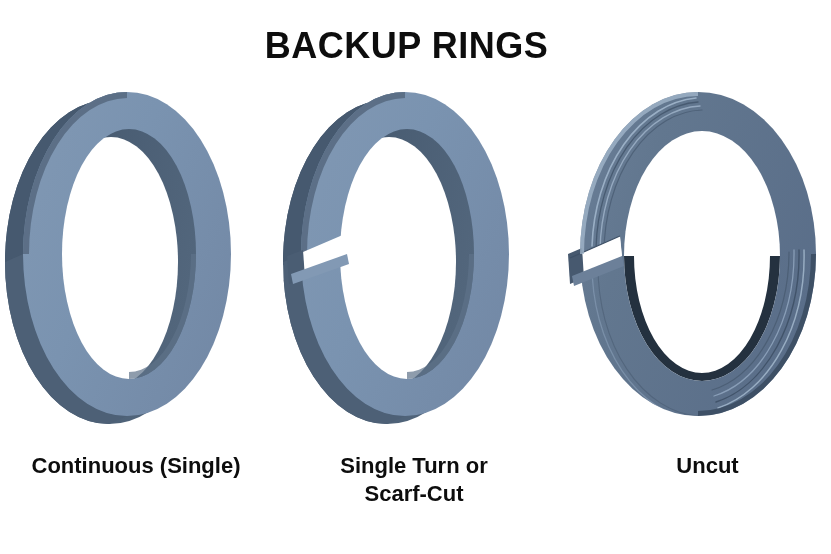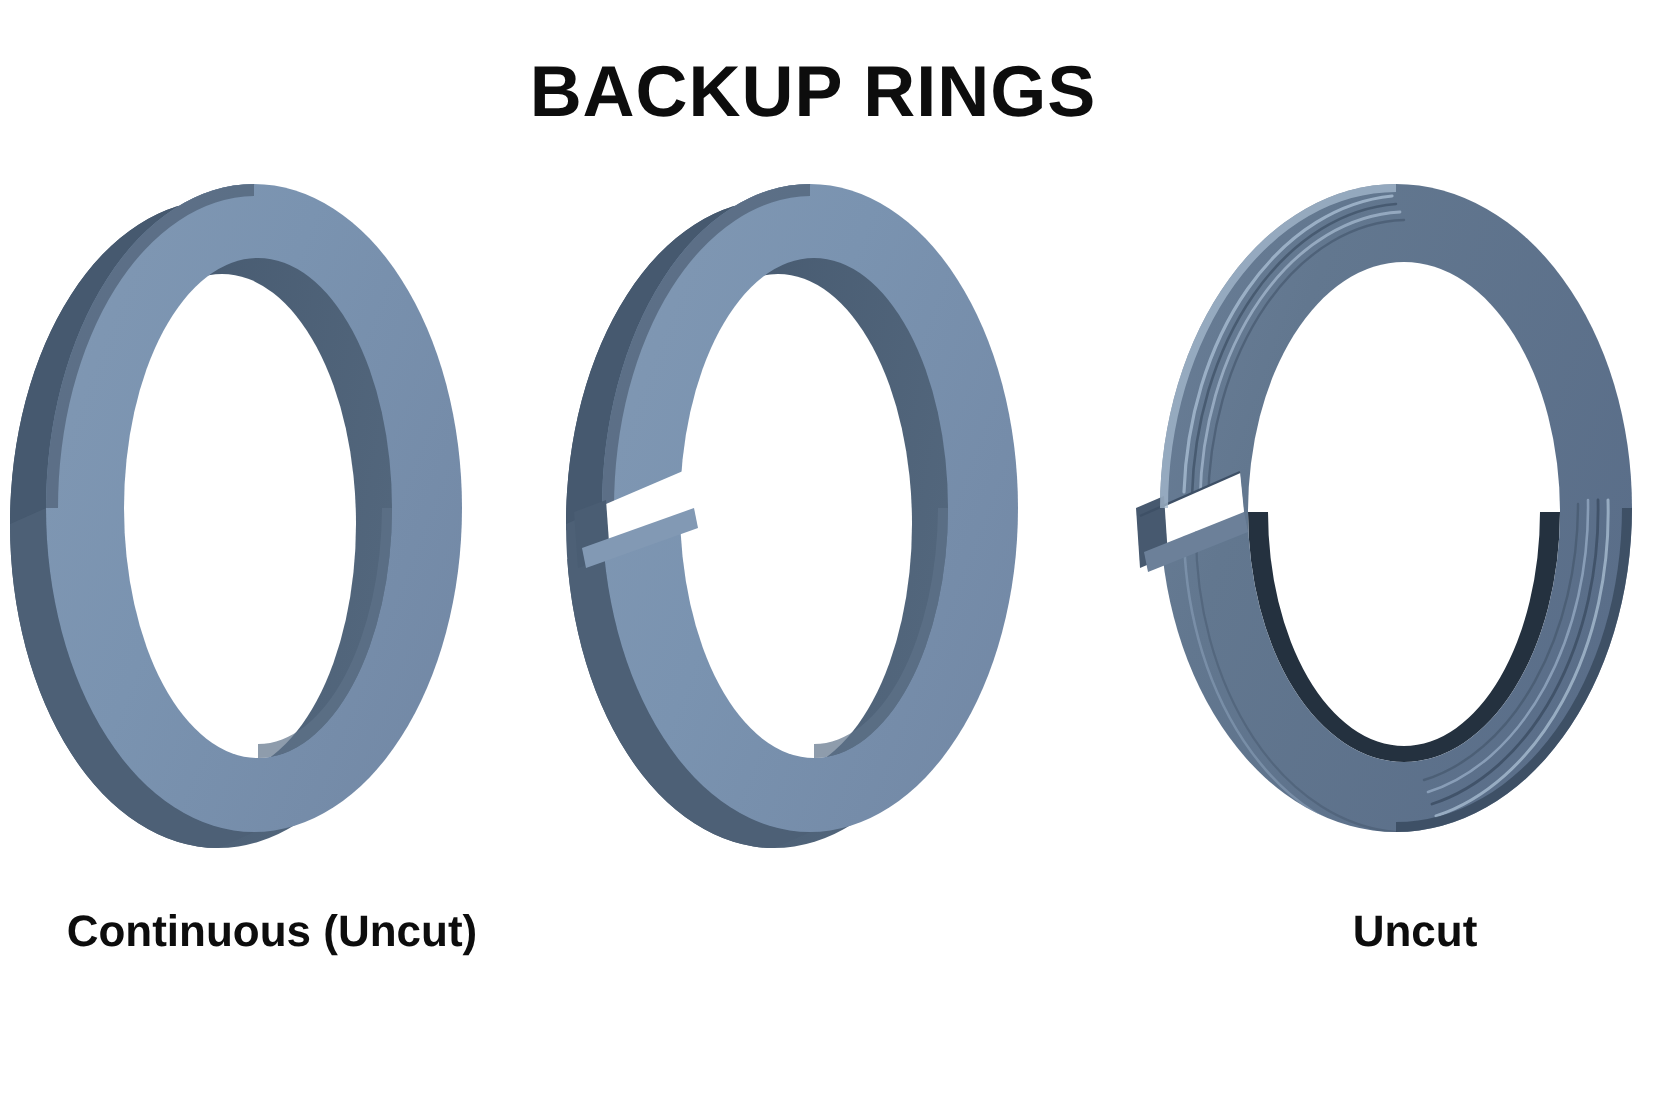--- a/index.html
+++ b/index.html
@@ -222,20 +222,24 @@
         <path d="M 12,176 A 118,162 0 0 1 130,14 L 130,18 A 114,158 0 0 0 16,176 Z" fill="#A5B9CE" opacity="0.75"></path>
 
         <path d="M 248,176 A 118,162 0 0 1 130,338 L 130,333 A 113,157 0 0 0 243,176 Z" fill="#37485C" opacity="0.8"></path>
       </svg>
     </div>
 
   </div>
 
   <div class="captions">
     <div class="caption" id="cap-continuous">
-      <span>Continuous (Uncut)</span>
+      <span>Continuous (Single)</span>
+    </div>
+    <div class="caption" id="cap-scarf">
+      <span>Single Turn or</span>
+      <span class="line2">Scarf-Cut</span>
     </div>
     <div class="caption" id="cap-spiral">
       <span>Uncut</span>
     </div>
   </div>
 
 </div>
 
 </body></html>

